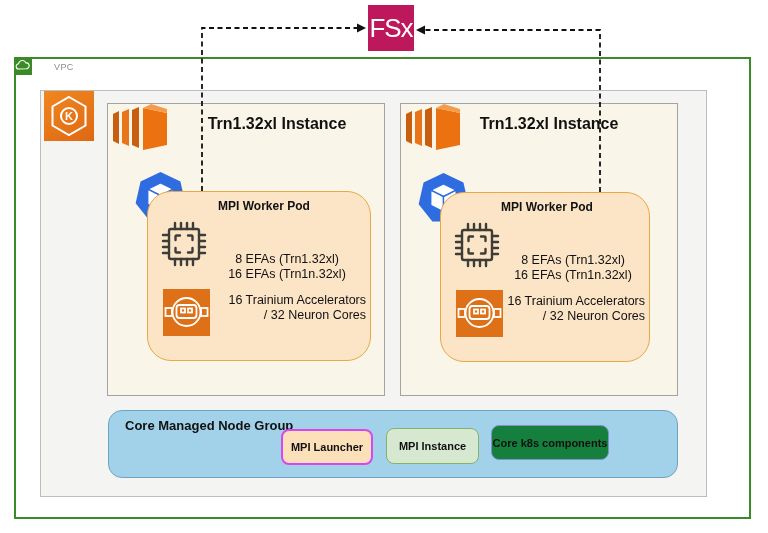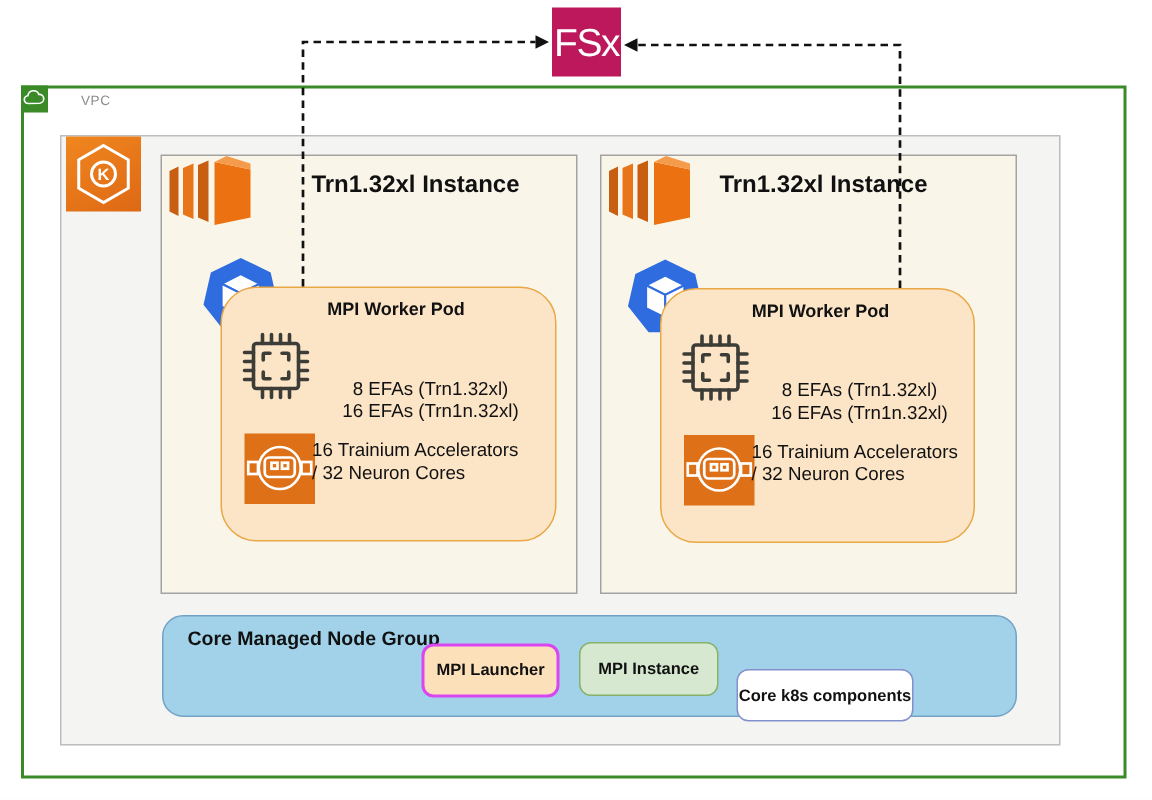--- a/index.html
+++ b/index.html
@@ -41,31 +41,31 @@
   .podicon-r { left:416px; top:171px; }
 
   
   .podbox { background:#FCE5C7; border:1px solid #E9A745; border-radius:24px; }
   .pod-l { left:147px; top:191px; width:224px; height:170px; }
   .pod-r { left:440px; top:192px; width:210px; height:170px; }
   .pod-title { left:0; right:0; top:7px; text-align:center; font-weight:bold; font-size:12px; color:#111; padding-left:10px; }
   .chip-icon { left:10px; top:26px; width:52px; height:52px; }
   .efa-text { left:60px; right:4px; top:33px; text-align:center; font-size:12.5px; line-height:14.5px; color:#111;margin-top:27px; }
   .trn-icon { left:15px; top:97px; width:47px; height:47px; background:#DE7017; }
-  .trn-text { left:60px; right:4px; top:101px; text-align:left; font-size:12.5px; line-height:14.5px; color:#111; }
+  .trn-text { left:60px; right:4px; top:101px; text-align:right; font-size:12.5px; line-height:14.5px; color:#111; }
 
   
   .nodegroup { left:108px; top:410px; width:570px; height:68px; background:#A1D2E9;
                border:1.5px solid #72A3C6; border-radius:14px; }
   .ng-title { left:16px; top:7px; font-weight:bold; font-size:13px; color:#111; }
   .comp { border-radius:8px; display:flex; align-items:center; justify-content:center;
           font-weight:bold; font-size:11px; text-align:center; color:#111; }
   .comp-launcher { left:172px; top:18px; width:92px; height:36px; background:#FCE0BA; border:2px solid #d946ef; }
   .comp-operator { left:277px; top:17px; width:93px; height:36px; background:#D7E8D1; border:1px solid #86B26B; }
-  .comp-k8s      { left:382px; top:35px; width:118px; height:35px; background:#ffffff; border:1px solid #8291CC; }
+  .comp-k8s      { left:382px; top:14px; width:118px; height:35px; background:#15803d; border:1px solid #8291CC; }
 
   .overlay { left:0; top:0; width:768px; height:533px; z-index:20; pointer-events:none; }
 </style>
 </head>
 <body>
 
 <div id="canvas">
 
   <div class="abs fsx-box">
     <span>FSx</span>

